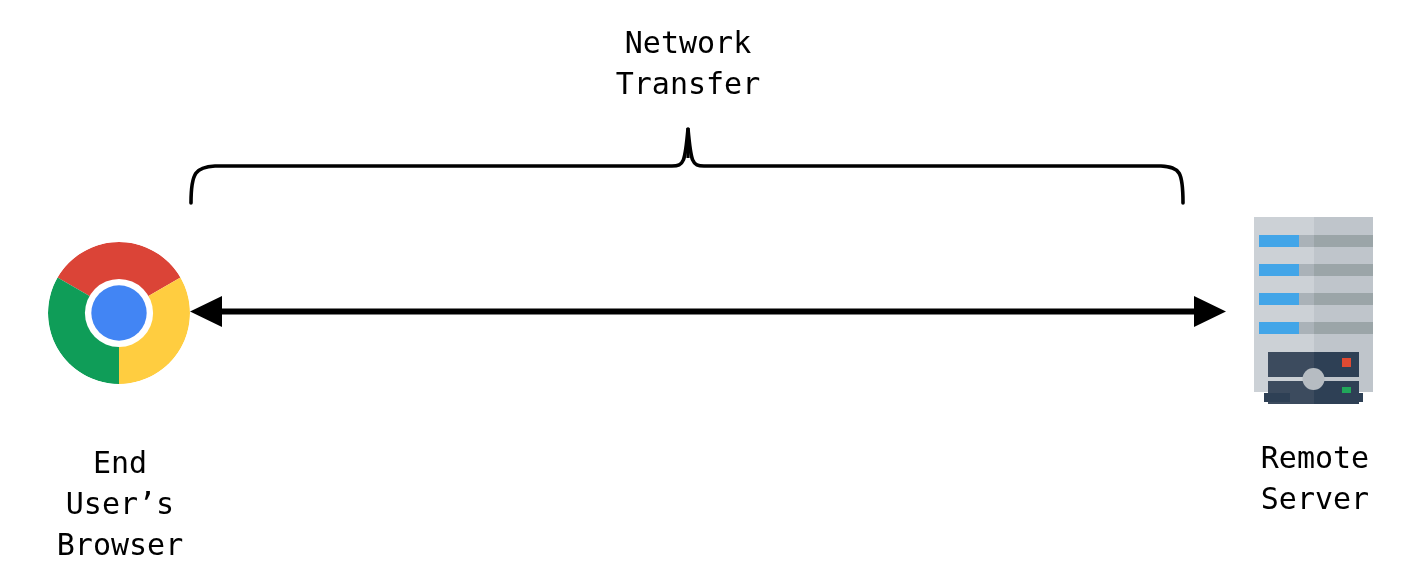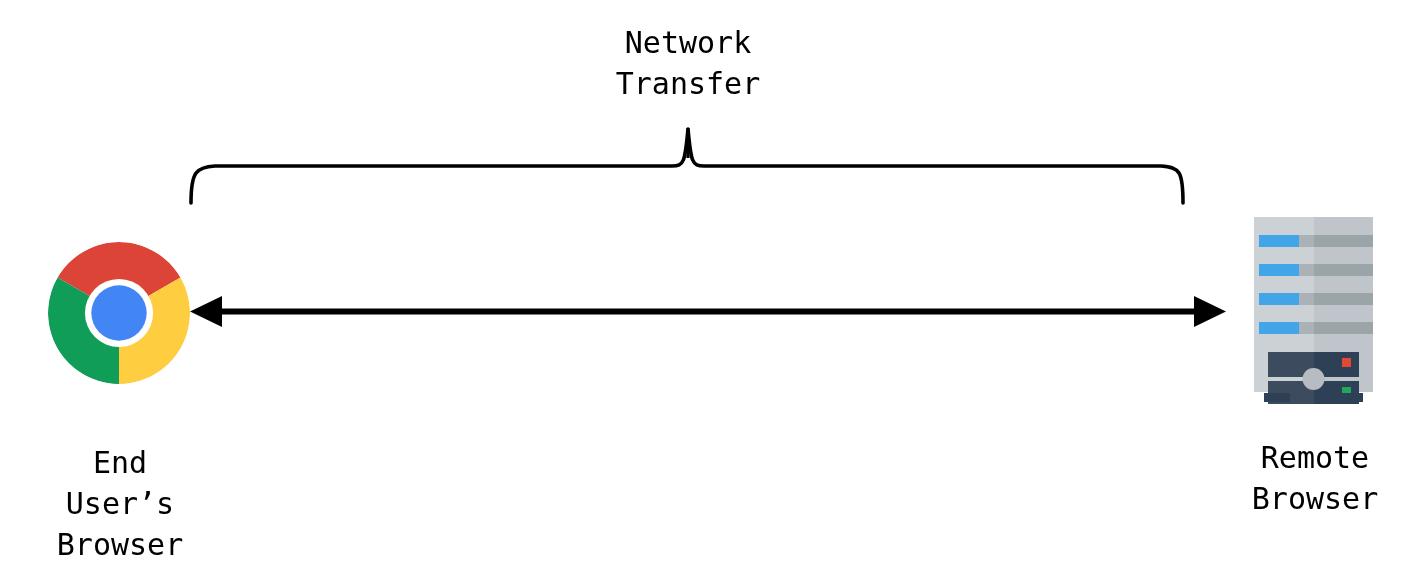--- a/index.html
+++ b/index.html
@@ -157,15 +157,15 @@
 
     <rect x="10" y="176" width="26" height="9" fill="#2e4055"></rect>
     <rect x="83" y="176" width="26" height="9" fill="#2e4055"></rect>
   </svg>
 
   <div class="label" id="browser-label">End
 User’s
 Browser</div>
 
   <div class="label" id="server-label">Remote
-Browser</div>
+Server</div>
 
 </div>
 
 </body></html>

